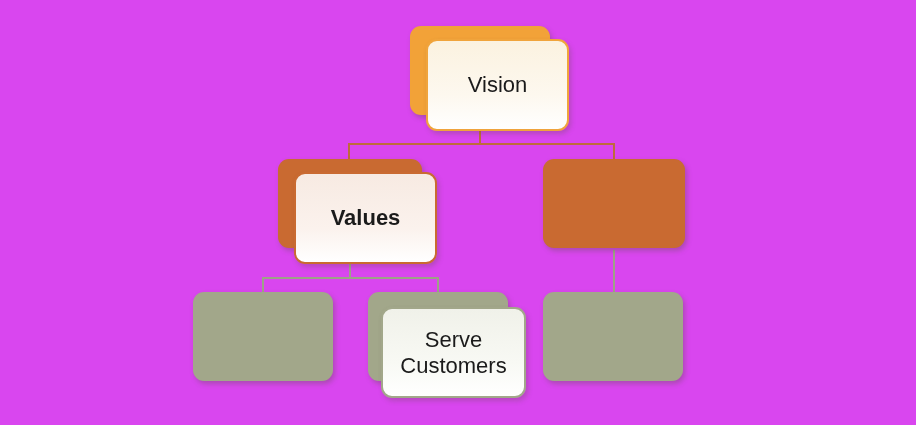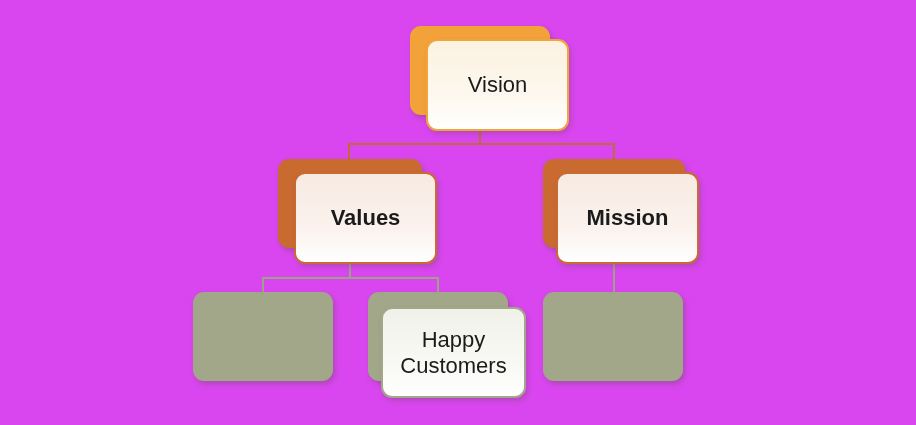--- a/index.html
+++ b/index.html
@@ -84,27 +84,24 @@
   <div class="front front-gold" style="left:426px; top:39px;">
     <span>Vision</span>
   </div>
 
   <div class="back back-rust" style="left:278px; top:159px; width:144px;"></div>
   <div class="front front-rust" style="left:294px; top:172px;">
     <span>Values</span>
   </div>
 
   <div class="back back-rust" style="left:543px; top:159px; width:142px;"></div>
-  <div class="front front-rust" style="left:556px; top:172px;">
-    <span>Mission</span>
-  </div>
 
   <div class="back back-sage" style="left:193px; top:292px;"></div>
 
   <div class="back back-sage" style="left:368px; top:292px;"></div>
   <div class="front front-sage" style="left:381px; top:307px; width:145px; height:91px;">
-    <span>Happy
+    <span>Serve
 Customers</span>
   </div>
 
   <div class="back back-sage" style="left:543px; top:292px;"></div>
 
 </div>
 
 </body></html>

